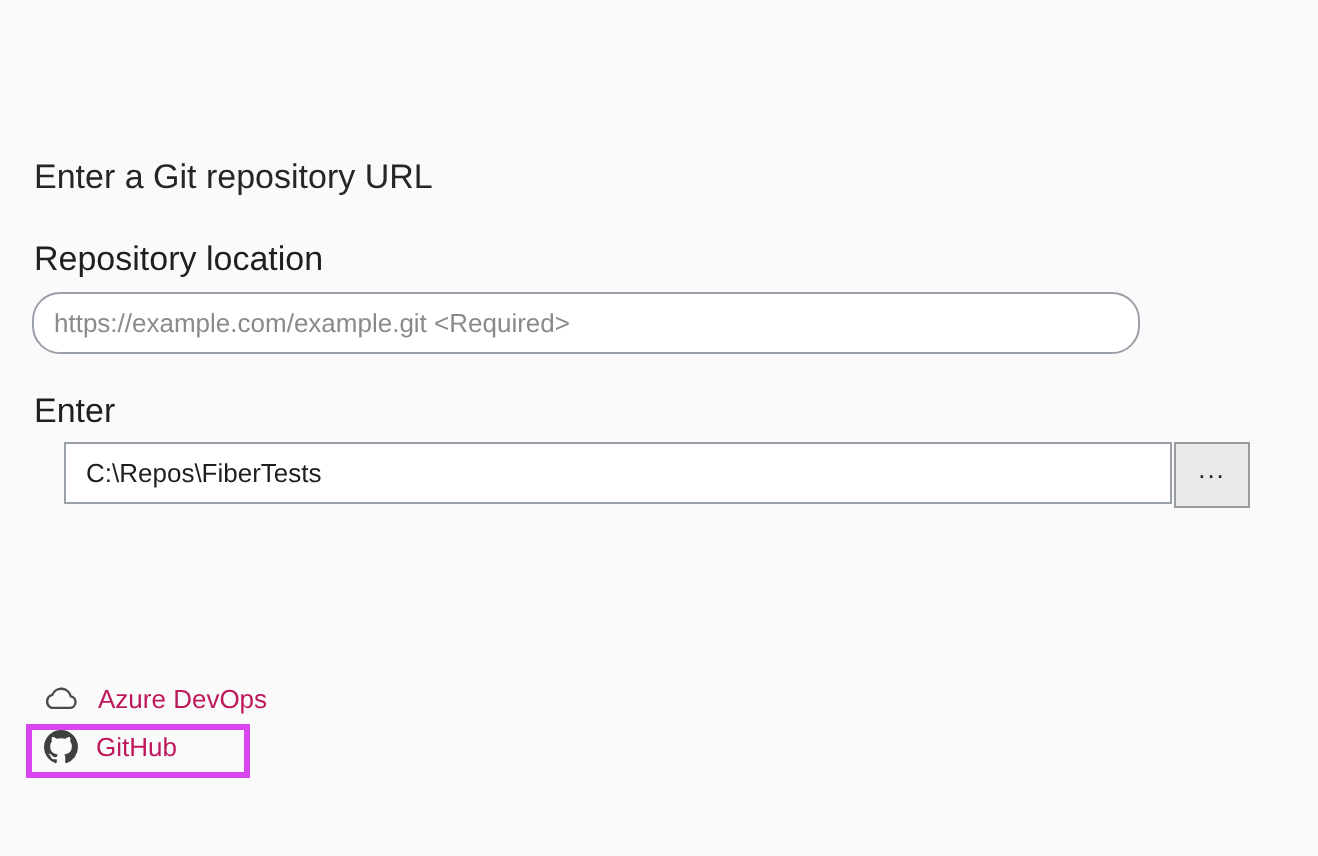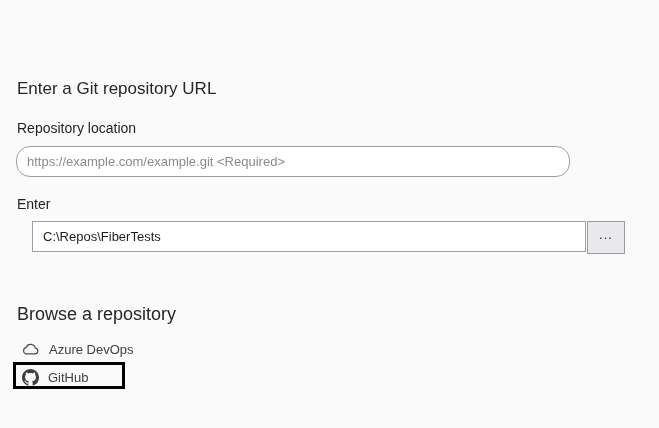--- a/index.html
+++ b/index.html
@@ -20,21 +20,21 @@
   }
   .section-heading {
     position: absolute; left: 17px;
     font-size: 17px; font-weight: 400; color: #262626;
   }
   #url-heading { top: 79px; }
   #browse-heading { top: 304px; font-size: 18px; }
 
   .field-label {
     position: absolute; left: 17px;
-    font-size: 14px; color: #1f1f1f; text-align: center;
+    font-size: 17px; color: #1f1f1f; text-align: center;
   }
   #repo-location-label { top: 120px; }
   #path-label { top: 196px; }
 
   .text-input {
     position: absolute; left: 16px; width: 554px; height: 31px;
     border: 1px solid #9aA0a8; background: #ffffff;
     font-family: "Liberation Sans", sans-serif;
     font-size: 13px; color: #1e1e1e; padding: 0 10px;
     outline: none; border-radius: 0;
@@ -50,26 +50,26 @@
     font-size: 13px; color: #1e1e1e; line-height: 10px;
     display: flex; align-items: center; justify-content: center;
     letter-spacing: 1px; cursor: pointer; padding-bottom: 6px;
   }
 
   .provider-row {
     position: absolute; display: flex; align-items: center;
     gap: 9px; cursor: pointer;
   }
   #provider-azure { left: 21px; top: 339px; height: 20px; }
-  .provider-label { font-size: 13px; color: #404040; white-space: nowrap; }
+  .provider-label { font-size: 13px; color: #be185d; white-space: nowrap; }
 
   .highlight-box {
     position: absolute; left: 13px; top: 362px; width: 112px; height: 27px;
-    border: 3px solid #000000;
-    display: flex; align-items: flex-end;
+    border: 3px solid #d946ef;
+    display: flex; align-items: flex-start;
   }
   #provider-github { position: static; padding-left: 6px; display: flex; align-items: center; gap: 9px; }
 
   .icon-wrap { display: flex; align-items: center; justify-content: center; }
 </style>
 </head>
 <body>
 
 <div class="stage">
 
@@ -77,21 +77,20 @@
   <div class="section-heading" id="url-heading">Enter a Git repository URL</div>
 
   <div class="field-label" id="repo-location-label">Repository location</div>
   <input class="text-input" id="repo-location-input" type="text" placeholder="https://example.com/example.git &lt;Required&gt;" style="">
 
   <div class="field-label" id="path-label">Enter</div>
   <input class="text-input" id="path-input" type="text" value="C:\Repos\FiberTests" style="">
 
   <button class="browse-btn">...</button>
 
-  <div class="section-heading" id="browse-heading">Browse a repository</div>
 
   <div class="provider-row" id="provider-azure">
     <span class="icon-wrap">
       <svg width="19" height="13" viewBox="0 0 20 13" fill="none">
         <path d="M5.2 11.2 H14.6 A3.1 3.1 0 0 0 15.1 5.05 A5.1 5.1 0 0 0 5.4 4.3 A3.6 3.6 0 0 0 5.2 11.2 Z" stroke="#4a4a4a" stroke-width="1.25" stroke-linejoin="round"></path>
       </svg>
     </span>
     <span class="provider-label">Azure DevOps</span>
   </div>
 

